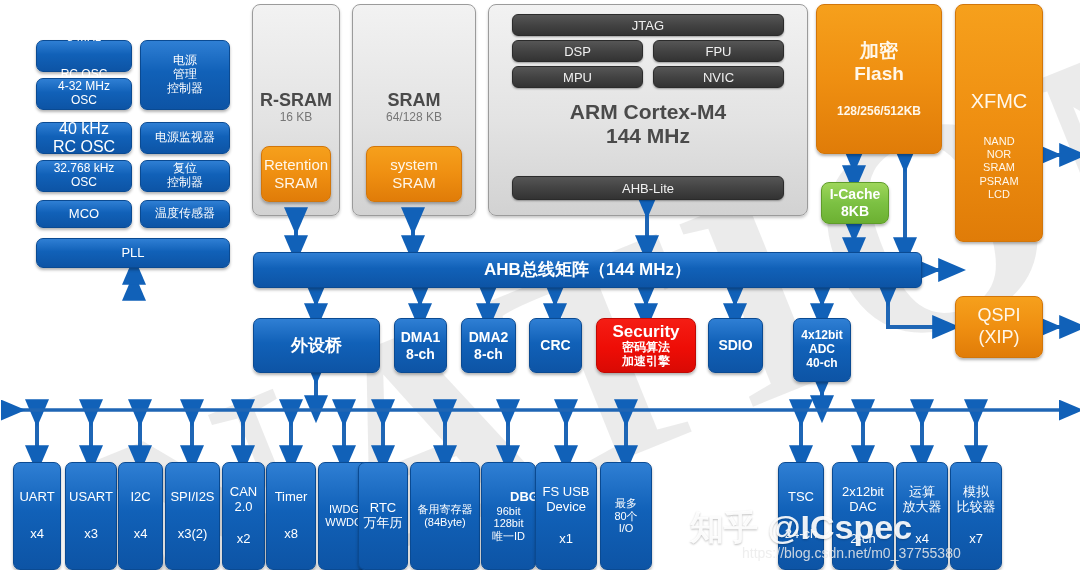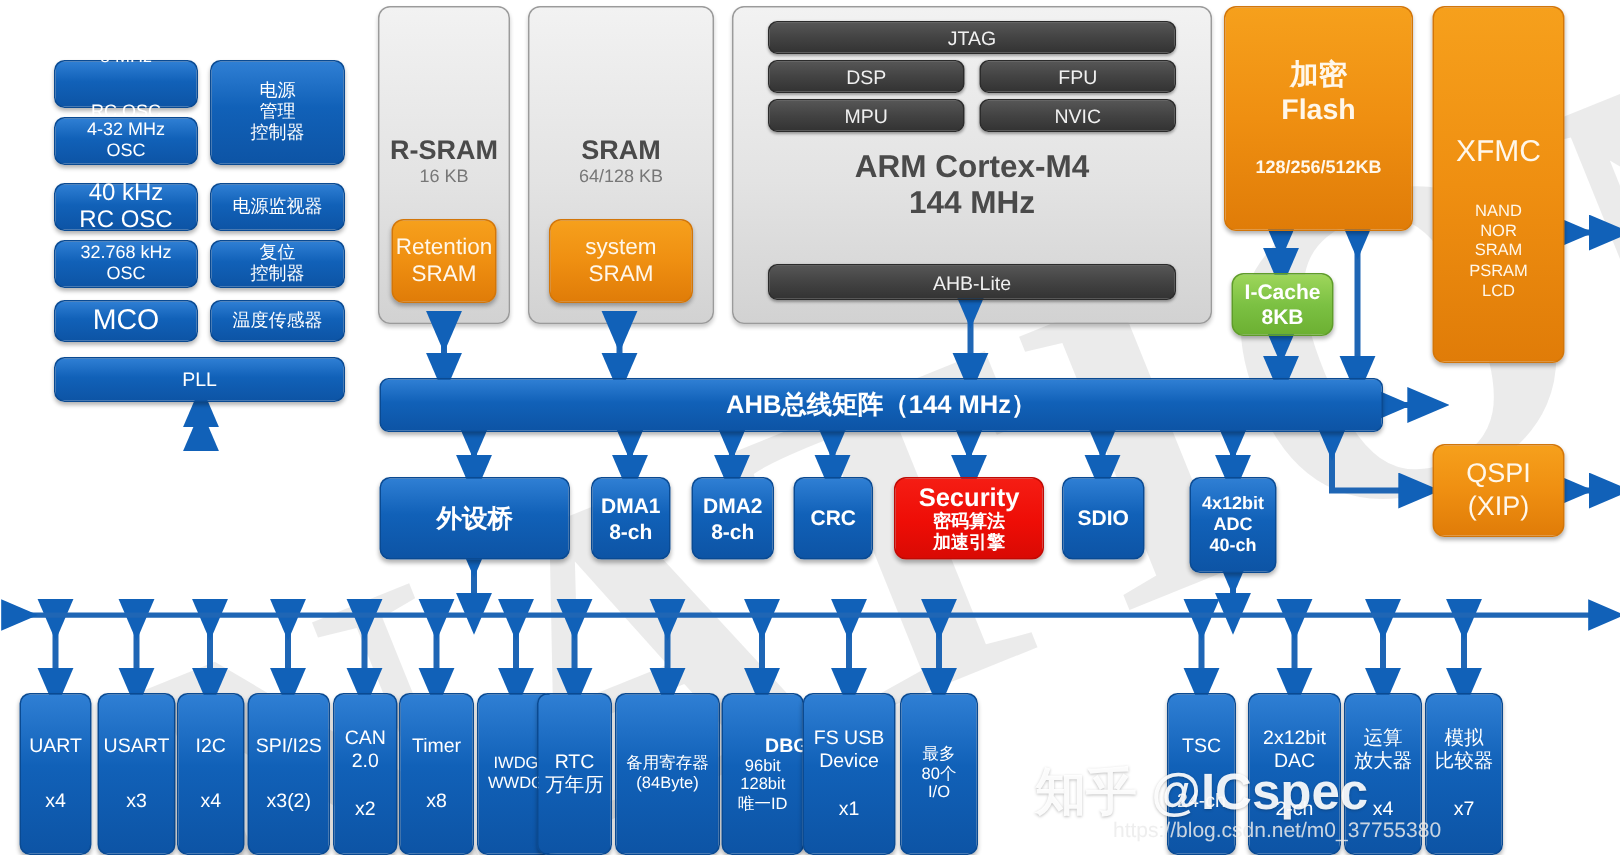--- a/index.html
+++ b/index.html
@@ -106,21 +106,21 @@
   <span>OSC</span>
 </div>
 <div class="blue" style="left:36px; top:122px; width:96px; height:32px; font-size:16px;">
   <span>40 kHz</span>
   <span>RC OSC</span>
 </div>
 <div class="blue" style="left:36px; top:160px; width:96px; height:32px; font-size:12px;">
   <span>32.768 kHz</span>
   <span>OSC</span>
 </div>
-<div class="blue" style="left:36px; top:200px; width:96px; height:28px; font-size:19px;">
+<div class="blue" style="left:36px; top:200px; width:96px; height:28px; font-size:13px;">
   <span>MCO</span>
 </div>
 
 <div class="blue" style="left:140px; top:40px; width:90px; height:70px; font-size:12px;">
   <span>电源</span>
   <span>管理</span>
   <span>控制器</span>
 </div>
 <div class="blue" style="left:140px; top:122px; width:90px; height:32px; font-size:12px;">
   <span>电源监视器</span>

